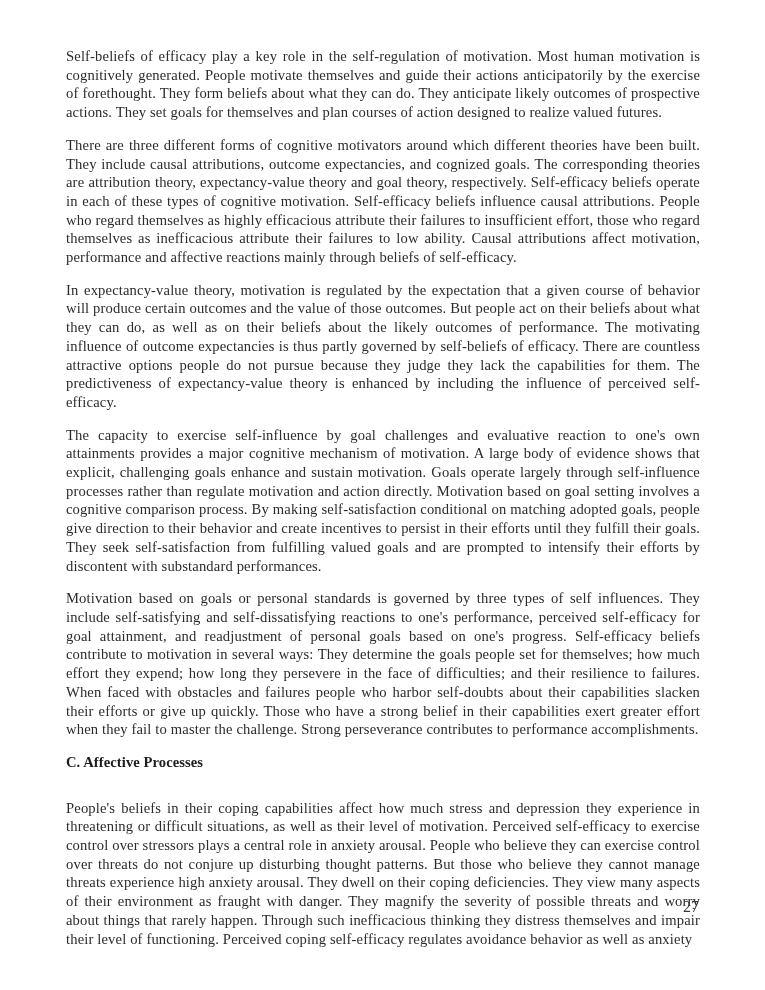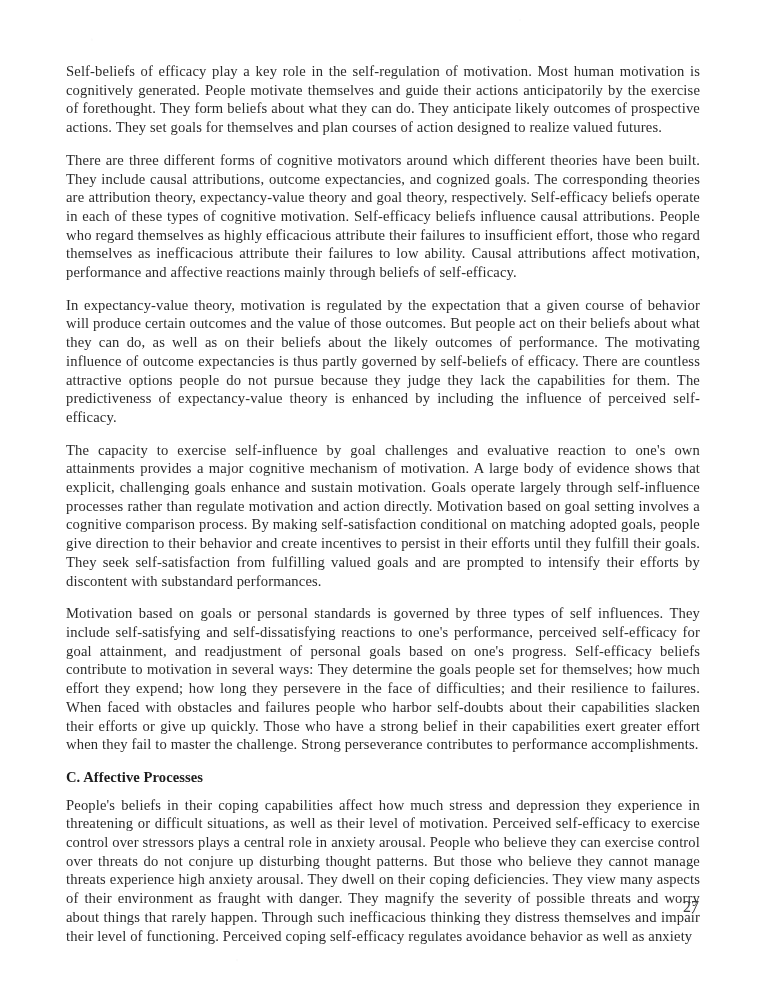--- a/index.html
+++ b/index.html
@@ -28,37 +28,37 @@
       radial-gradient(circle at 12% 4%, rgba(0,0,0,0.020) 0 1px, transparent 1.5px),
       radial-gradient(circle at 31% 97%, rgba(0,0,0,0.018) 0 1px, transparent 1.5px),
       radial-gradient(circle at 68% 2%, rgba(0,0,0,0.016) 0 1px, transparent 1.5px),
       radial-gradient(circle at 88% 93%, rgba(0,0,0,0.018) 0 1px, transparent 1.5px),
       radial-gradient(circle at 52% 50%, rgba(0,0,0,0.010) 0 1px, transparent 1.5px);
     opacity: 0.9;
   }
   .text-column {
     position: absolute;
     left: 66px;
-    top: 62px;
+    top: 47px;
     width: 634px;
   }
   p.body-par {
     margin: 0 0 14px 0;
     font-size: 14.6px;
     line-height: 18.7px;
     color: #2b2b2b;
     text-align: justify;
     text-justify: inter-word;
     letter-spacing: 0.01em;
   }
   p.body-par:last-child {
     margin-bottom: 2px;
   }
   h2.section-heading {
-    margin: 0 0 9px 0;
+    margin: 0 0 27px 0;
     font-size: 14.6px;
     line-height: 18.7px;
     font-weight: bold;
     color: #1d1d1d;
     text-align: left;
     letter-spacing: 0.005em;
   }
   .page-number {
     position: absolute;
     right: 66px;

